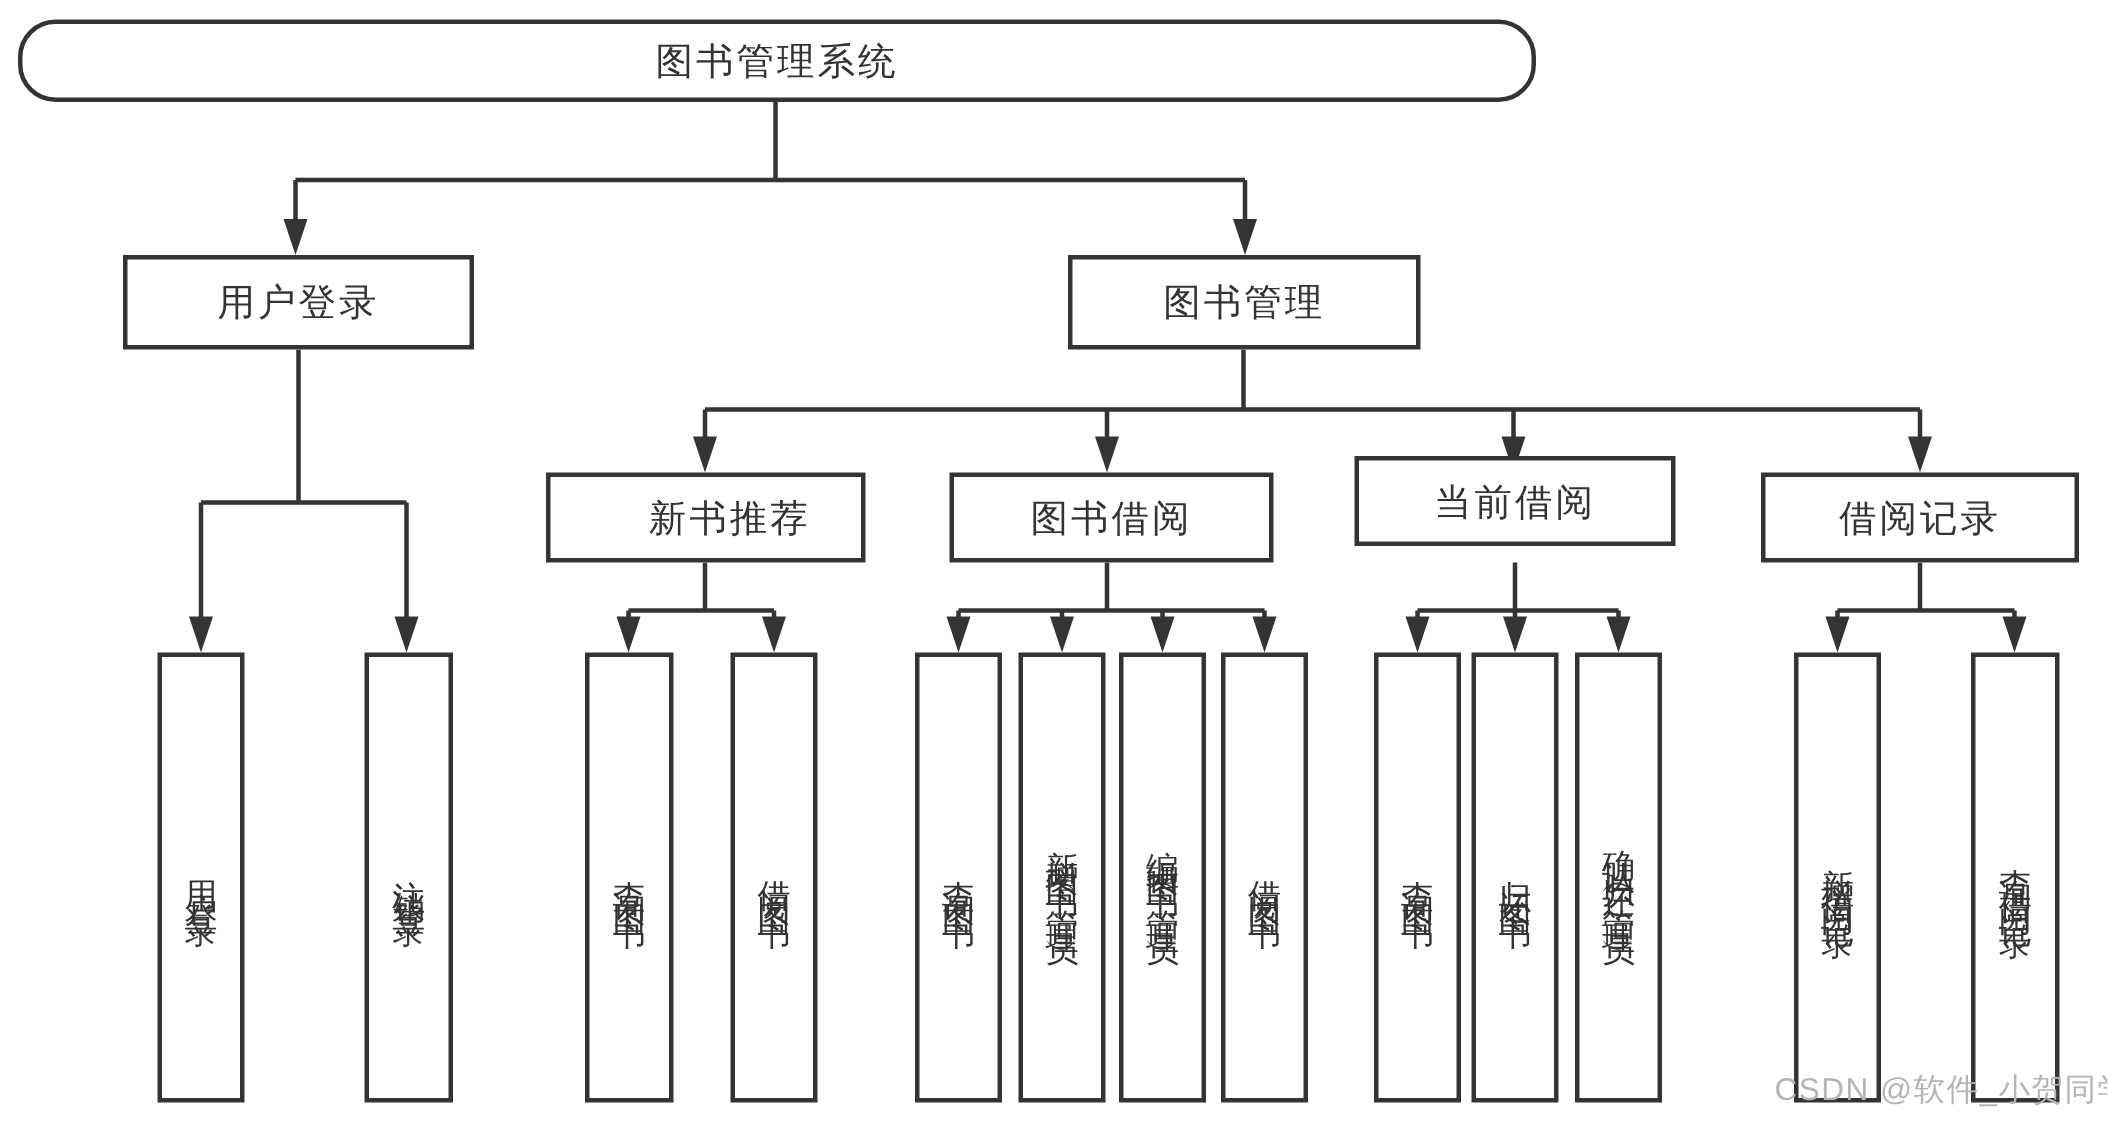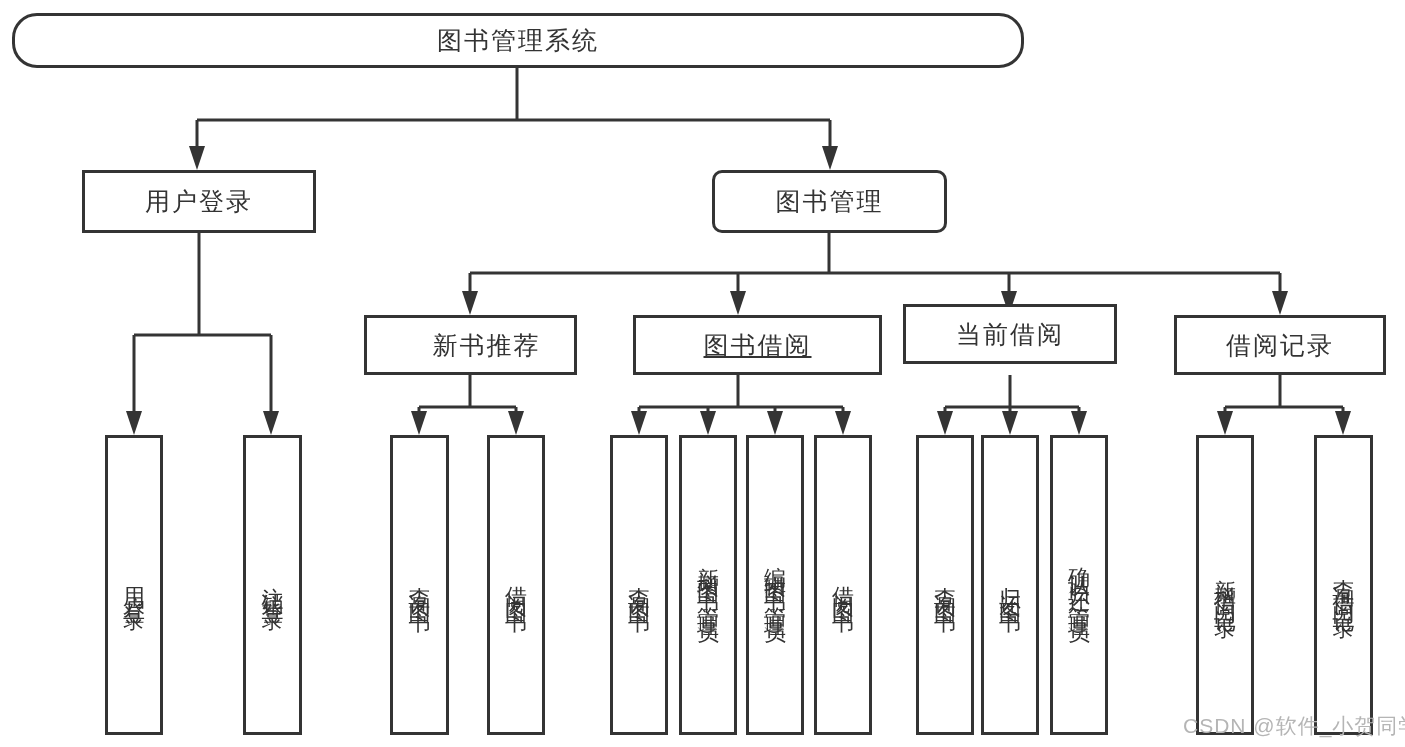--- a/index.html
+++ b/index.html
@@ -91,28 +91,28 @@
     </g>
   </svg>
 
   <div class="node h-node" style="left:12px;top:13px;width:1012px;height:55px;border-radius:25px;">
     <span>图书管理系统</span>
   </div>
 
   <div class="node h-node" style="left:82px;top:170px;width:234px;height:63px;">
     <span>用户登录</span>
   </div>
-  <div class="node h-node" style="left:712px;top:170px;width:235px;height:63px;border-radius:10px;">
+  <div class="node h-node" style="left:712px;top:170px;width:235px;height:63px;">
     <span>图书管理</span>
   </div>
 
   <div class="node h-node" style="left:364px;top:315px;width:213px;height:60px;padding-left:32px;">
     <span>新书推荐</span>
   </div>
-  <div class="node h-node" style="left:633px;top:315px;width:249px;height:60px;text-decoration:underline;">
+  <div class="node h-node" style="left:633px;top:315px;width:216px;height:60px;">
     <span>图书借阅</span>
   </div>
   <div class="node h-node" style="left:903px;top:304px;width:214px;height:60px;">
     <span>当前借阅</span>
   </div>
   <div class="node h-node" style="left:1174px;top:315px;width:212px;height:60px;">
     <span>借阅记录</span>
   </div>
 
   <div class="node v-node" style="left:105px;top:435px;width:58px;height:300px;">

